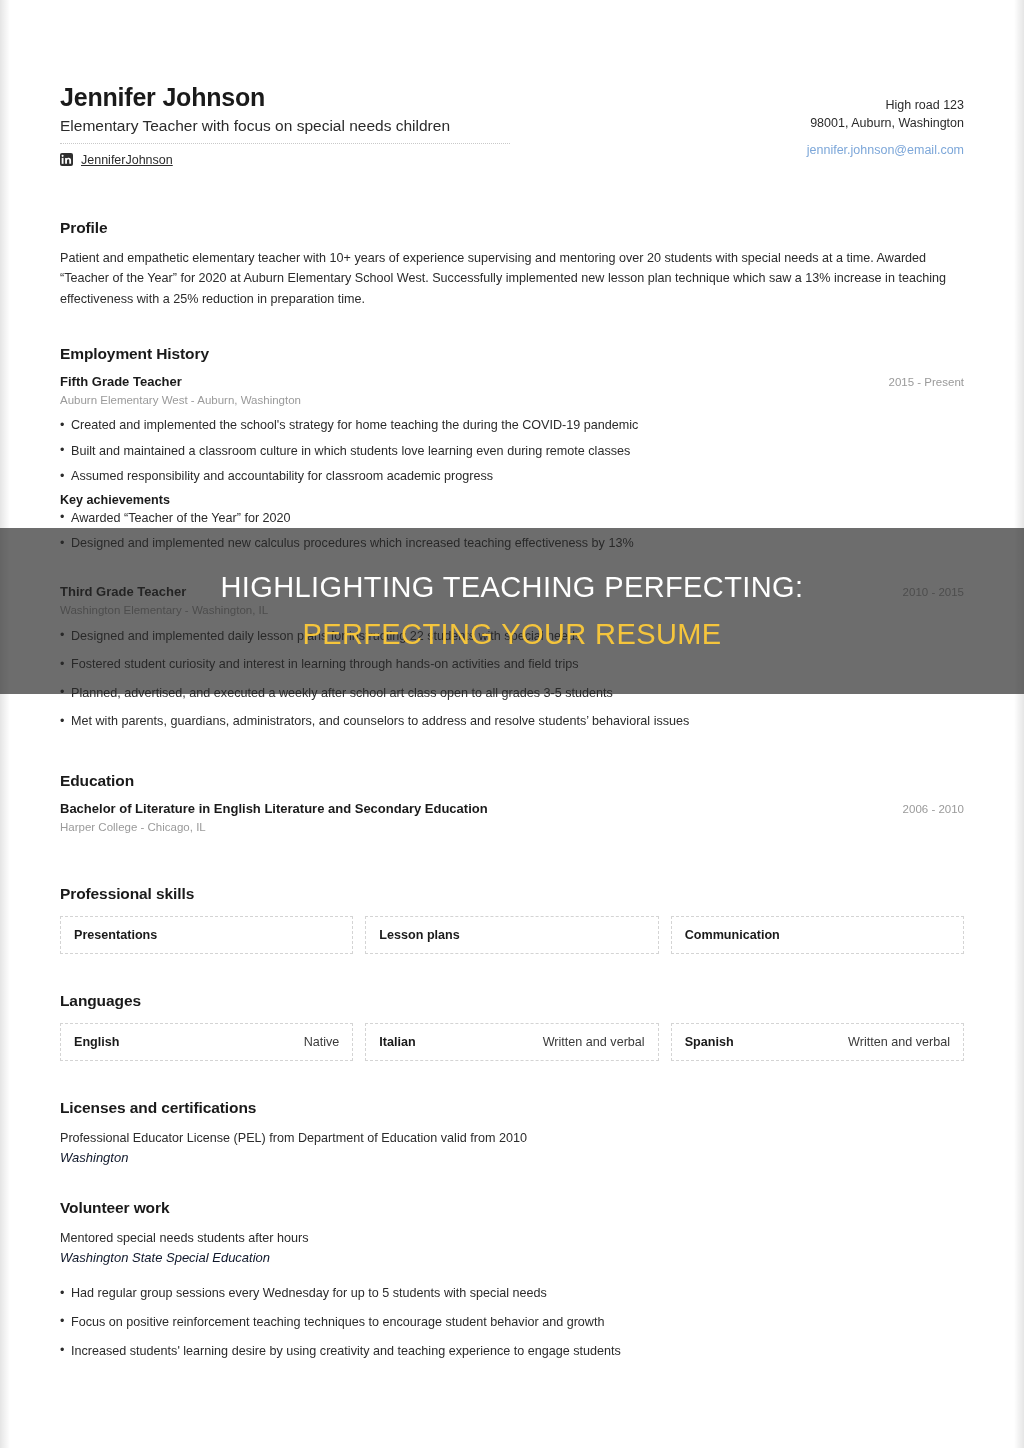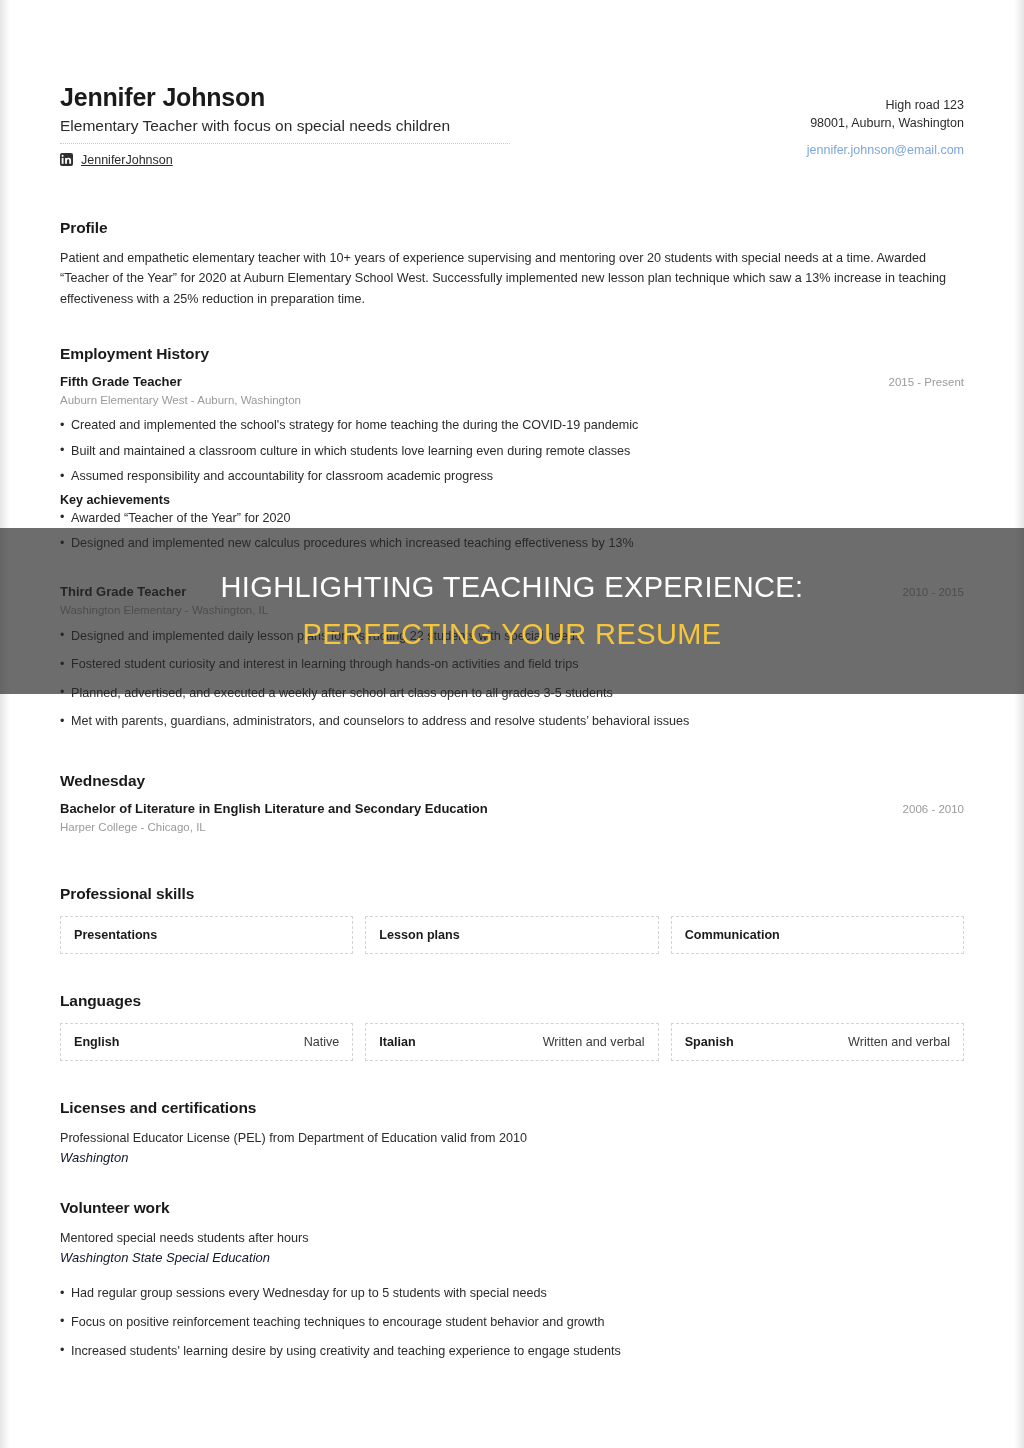--- a/index.html
+++ b/index.html
@@ -316,21 +316,21 @@
         <ul class="bullets" style="margin-top:11px;">
           <li style="margin-bottom:9px;">Designed and implemented daily lesson plans for instructing 22 students with special needs</li>
           <li style="margin-bottom:9px;">Fostered student curiosity and interest in learning through hands-on activities and field trips</li>
           <li style="margin-bottom:9px;">Planned, advertised, and executed a weekly after school art class open to all grades 3-5 students</li>
           <li>Met with parents, guardians, administrators, and counselors to address and resolve students’ behavioral issues</li>
         </ul>
       </div>
     </div>
 
     <div class="section" style="margin-top:40px;">
-      <h2 class="section-title">Wednesday</h2>
+      <h2 class="section-title">Education</h2>
       <div style="margin-top:10px;">
         <div class="entry-head">
           <div class="entry-title">Bachelor of Literature in English Literature and Secondary Education</div>
           <div class="entry-date">2006 - 2010</div>
         </div>
         <div class="entry-sub">Harper College - Chicago, IL</div>
       </div>
     </div>
 
     <div class="section" style="margin-top:52px;">
@@ -383,17 +383,17 @@
         <li style="margin-bottom:9px;">Had regular group sessions every Wednesday for up to 5 students with special needs</li>
         <li style="margin-bottom:9px;">Focus on positive reinforcement teaching techniques to encourage student behavior and growth</li>
         <li>Increased students' learning desire by using creativity and teaching experience to engage students</li>
       </ul>
     </div>
 
   </div>
 
   <div class="overlay-band"></div>
   <div class="overlay-text">
-    <div class="overlay-line1">HIGHLIGHTING TEACHING EXPERIENCE:</div>
+    <div class="overlay-line1">HIGHLIGHTING TEACHING PERFECTING:</div>
     <div class="overlay-line2">PERFECTING YOUR RESUME</div>
   </div>
 
 </div>
 
 </body></html>

